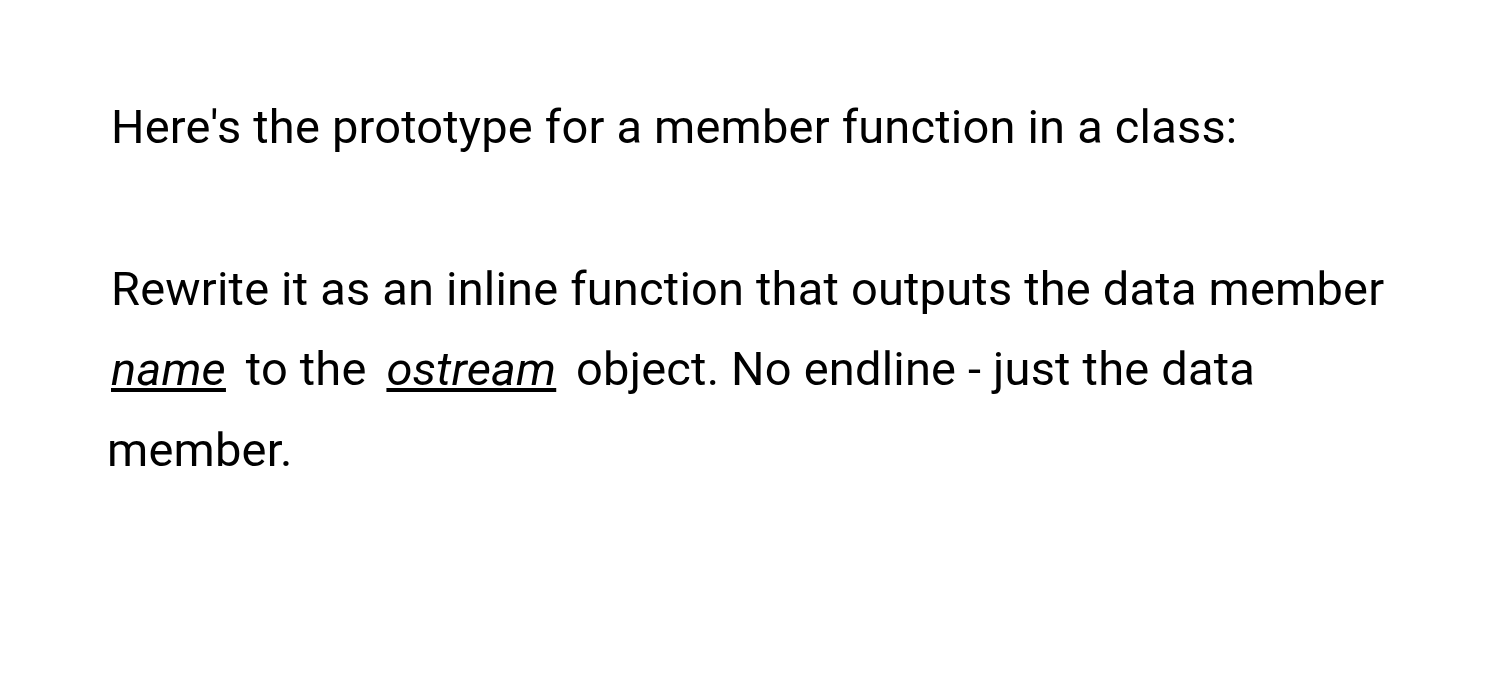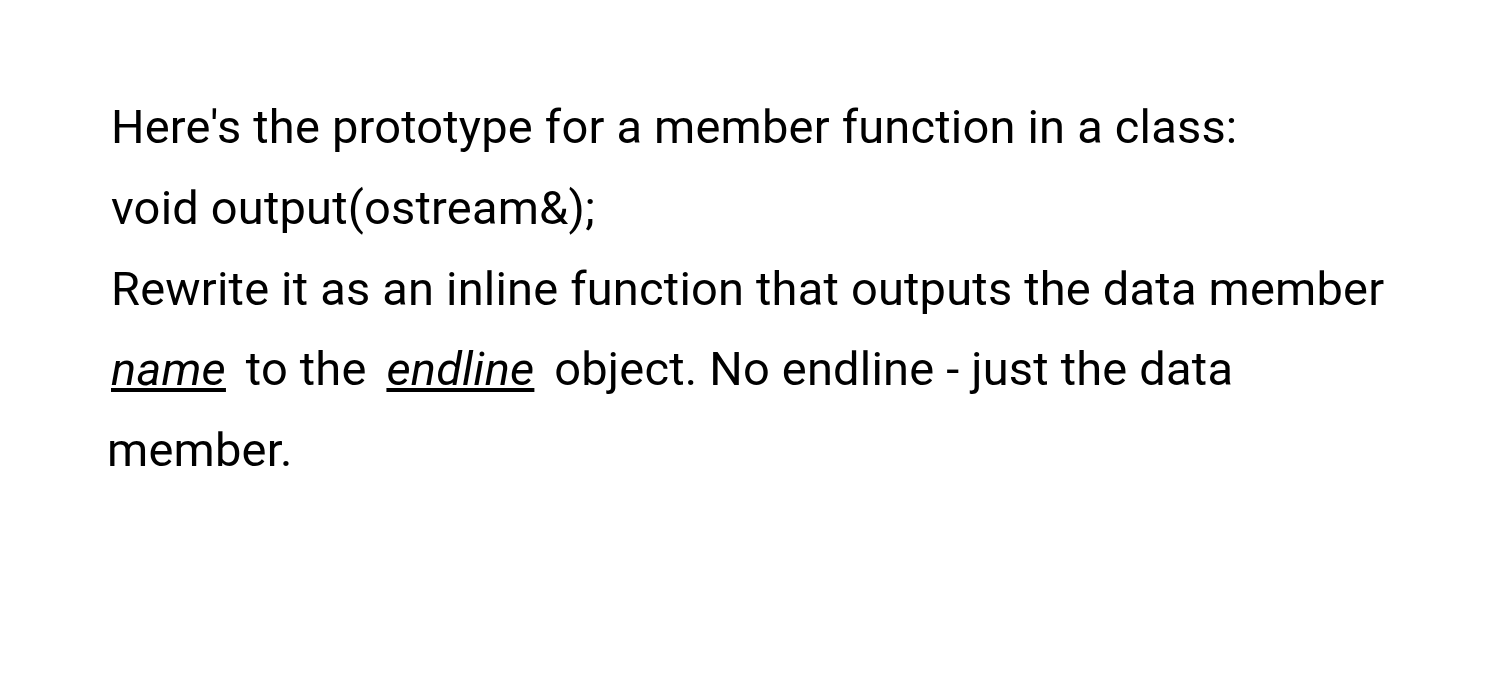--- a/index.html
+++ b/index.html
@@ -27,15 +27,15 @@
     }
     span {
       display: inline;
     }
   </style>
 </head>
 <body>
 
 <div class="content">
   <span>Here's the prototype for a member function in a class:</span><br>
-  <span>void output(ostream&amp;);</span><br>
-  <span>Rewrite it as an inline function that outputs the data member </span><span class="italic">name</span><span> to the </span><span class="italic">endline</span><span> object. No endline - just the data member.</span>
+  <br>
+  <span>Rewrite it as an inline function that outputs the data member </span><span class="italic">name</span><span> to the </span><span class="italic">ostream</span><span> object. No endline - just the data member.</span>
 </div>
 
 </body></html>

